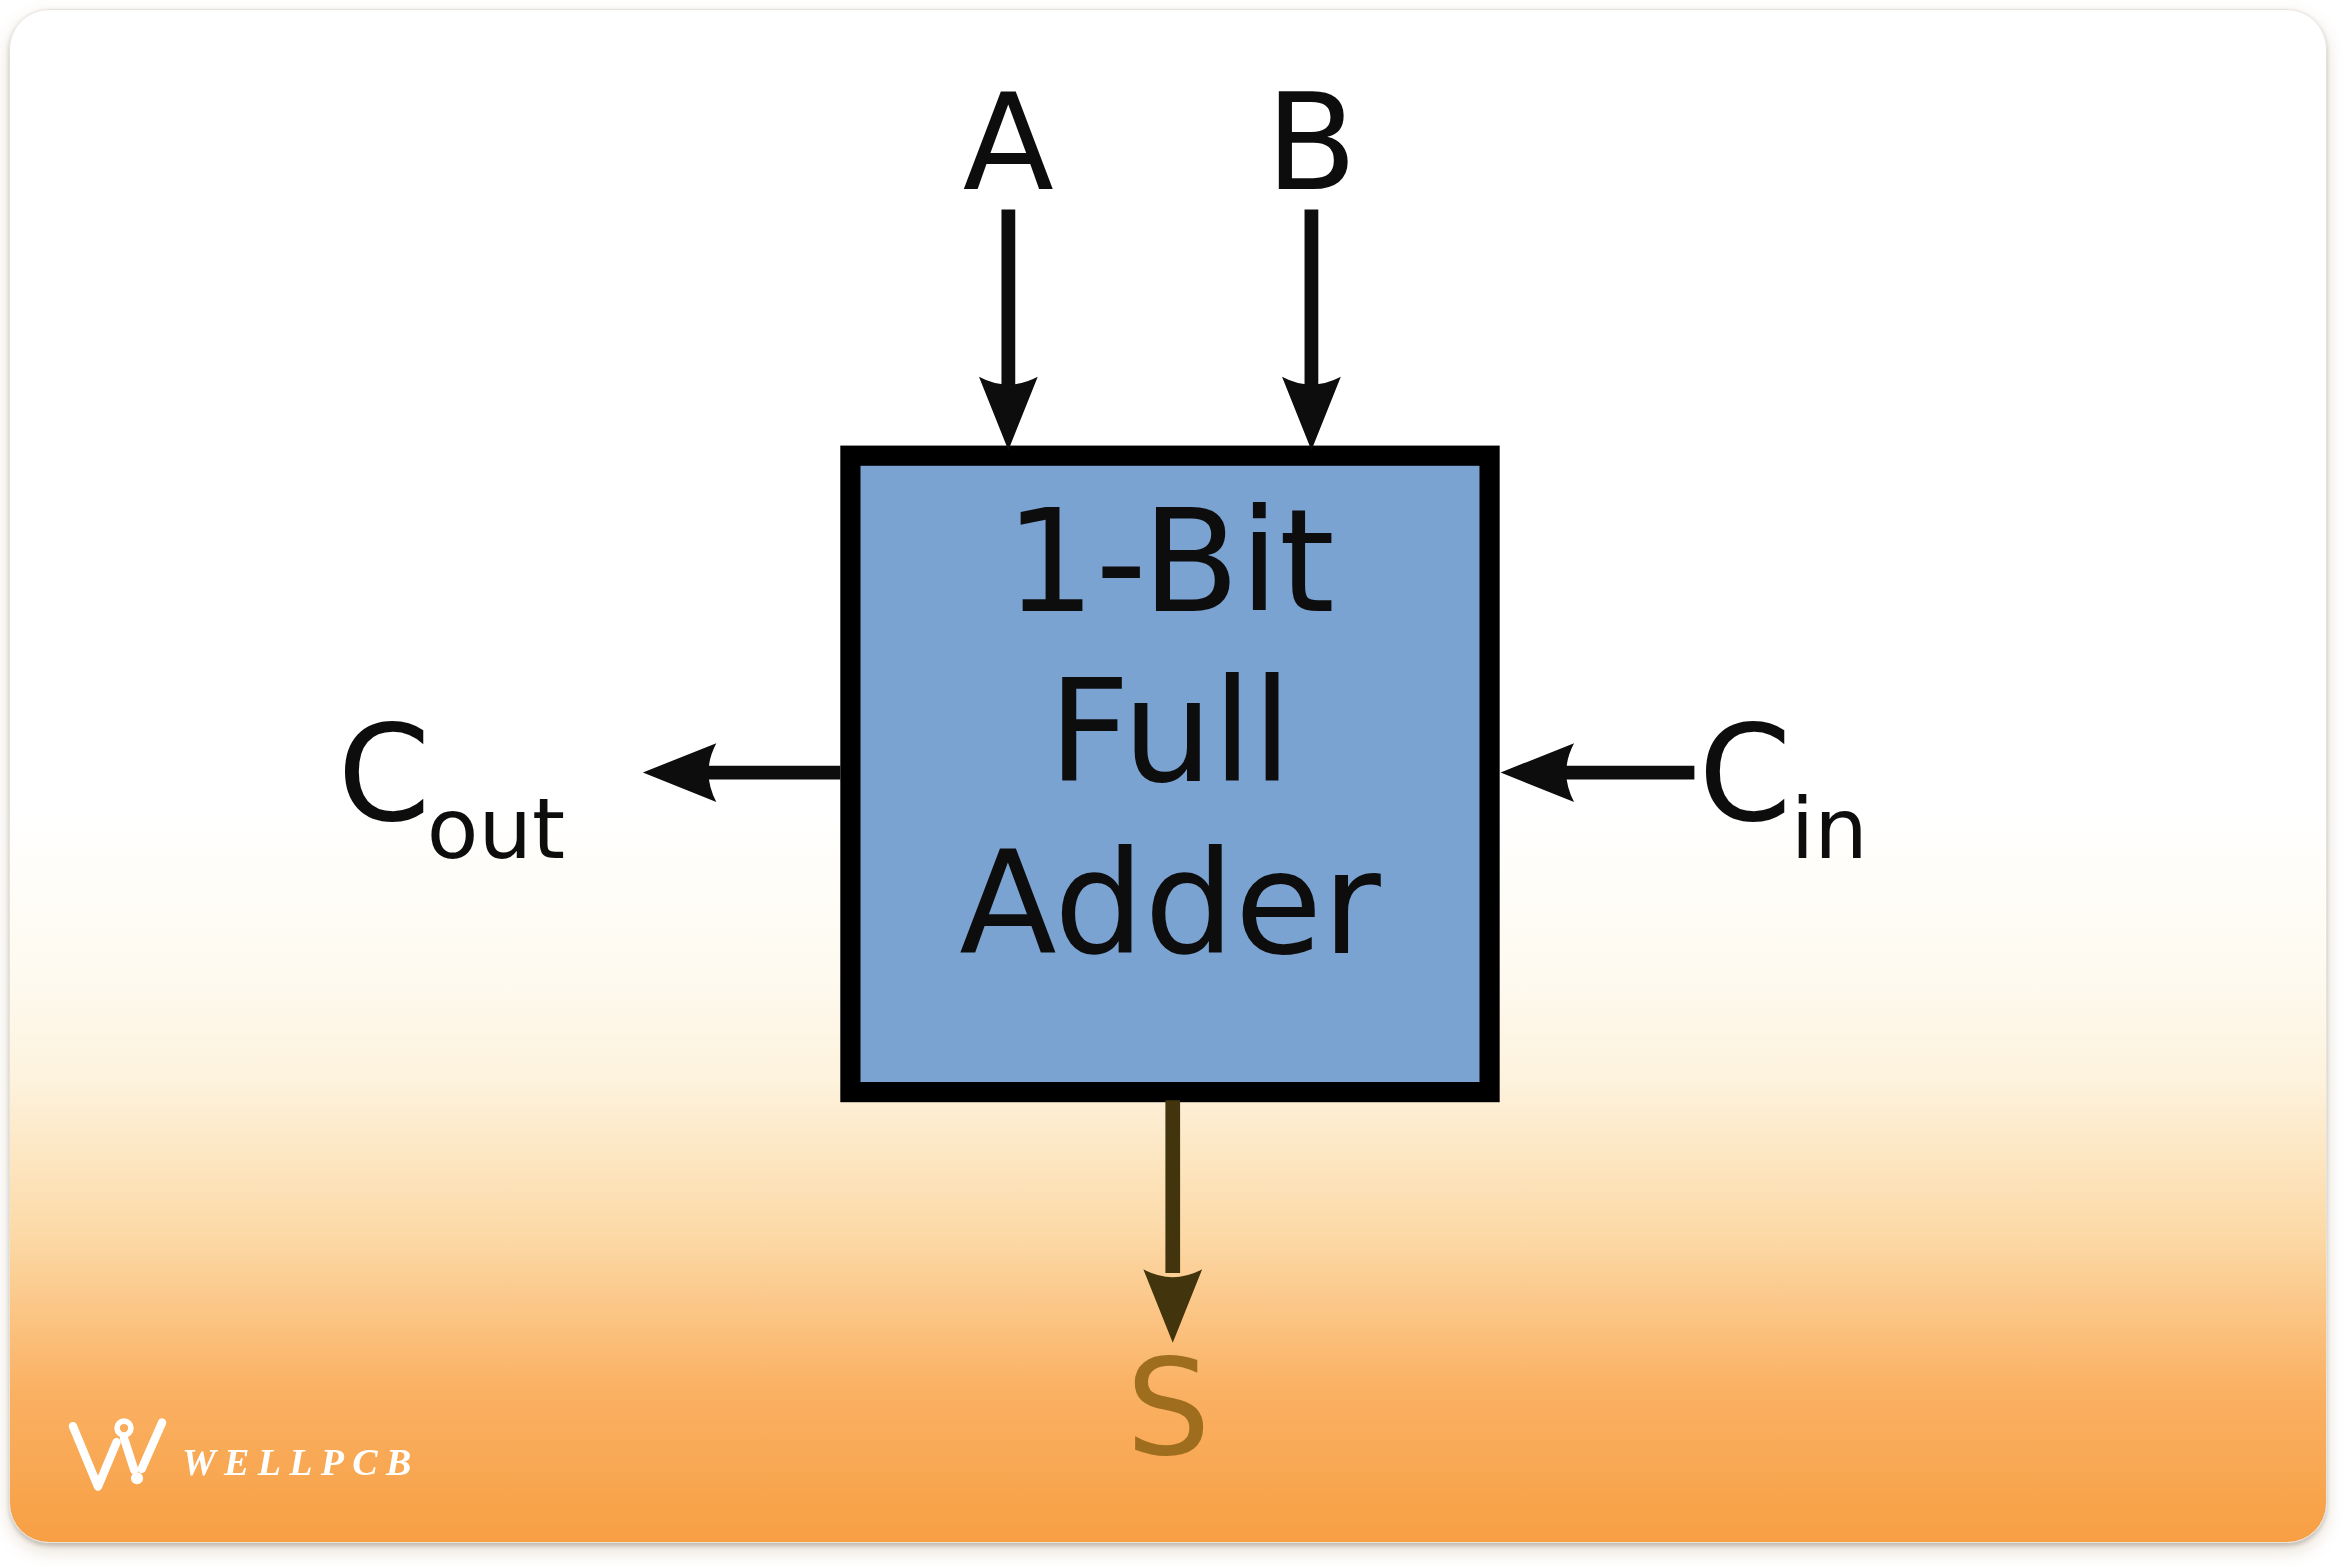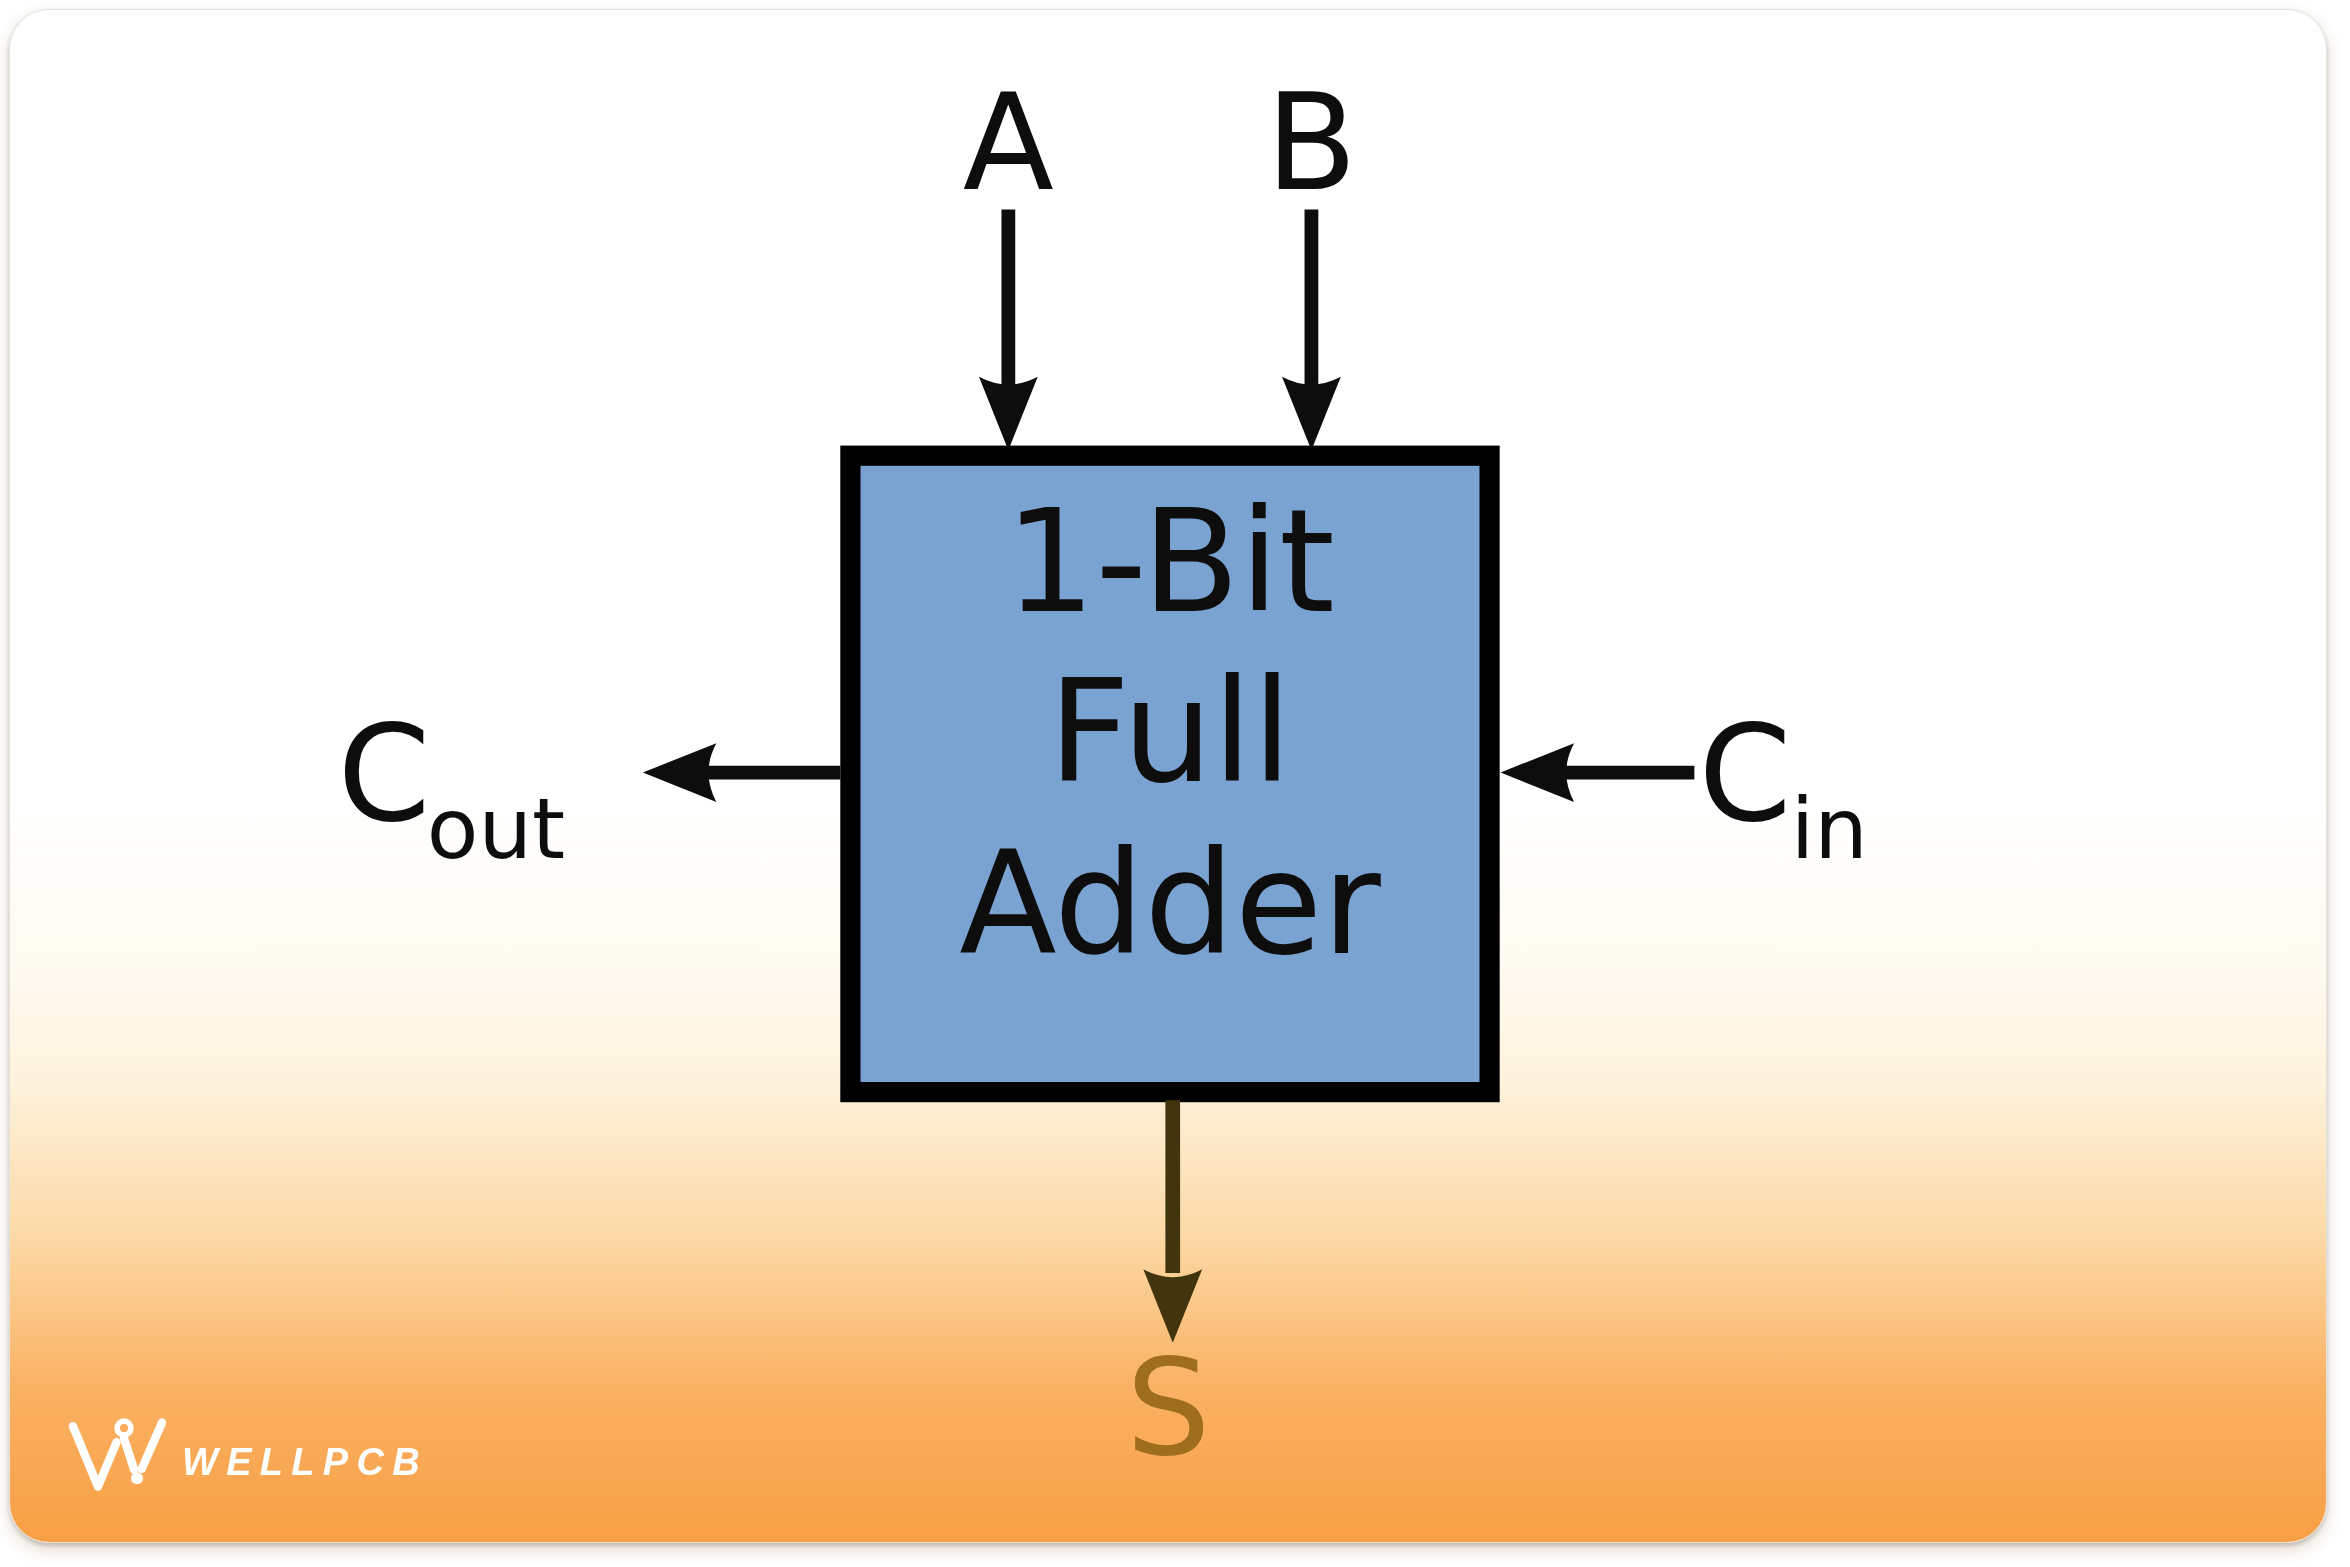--- a/index.html
+++ b/index.html
@@ -66,21 +66,21 @@
   .logo {
     position: absolute;
     left: 66px;
     top: 1416px;
     display: flex;
     align-items: center;
     gap: 13px;
   }
   .logo-text {
     color: #ffffff;
-    font-family: Liberation Sans, sans-serif;
+    font-family: Liberation Serif, serif;
     font-weight: bold;
     font-style: italic;
     font-size: 38px;
     letter-spacing: 8.3px;
     line-height: 1;
     padding-top: 13px;
     white-space: nowrap;
   }
 </style>
 </head>

